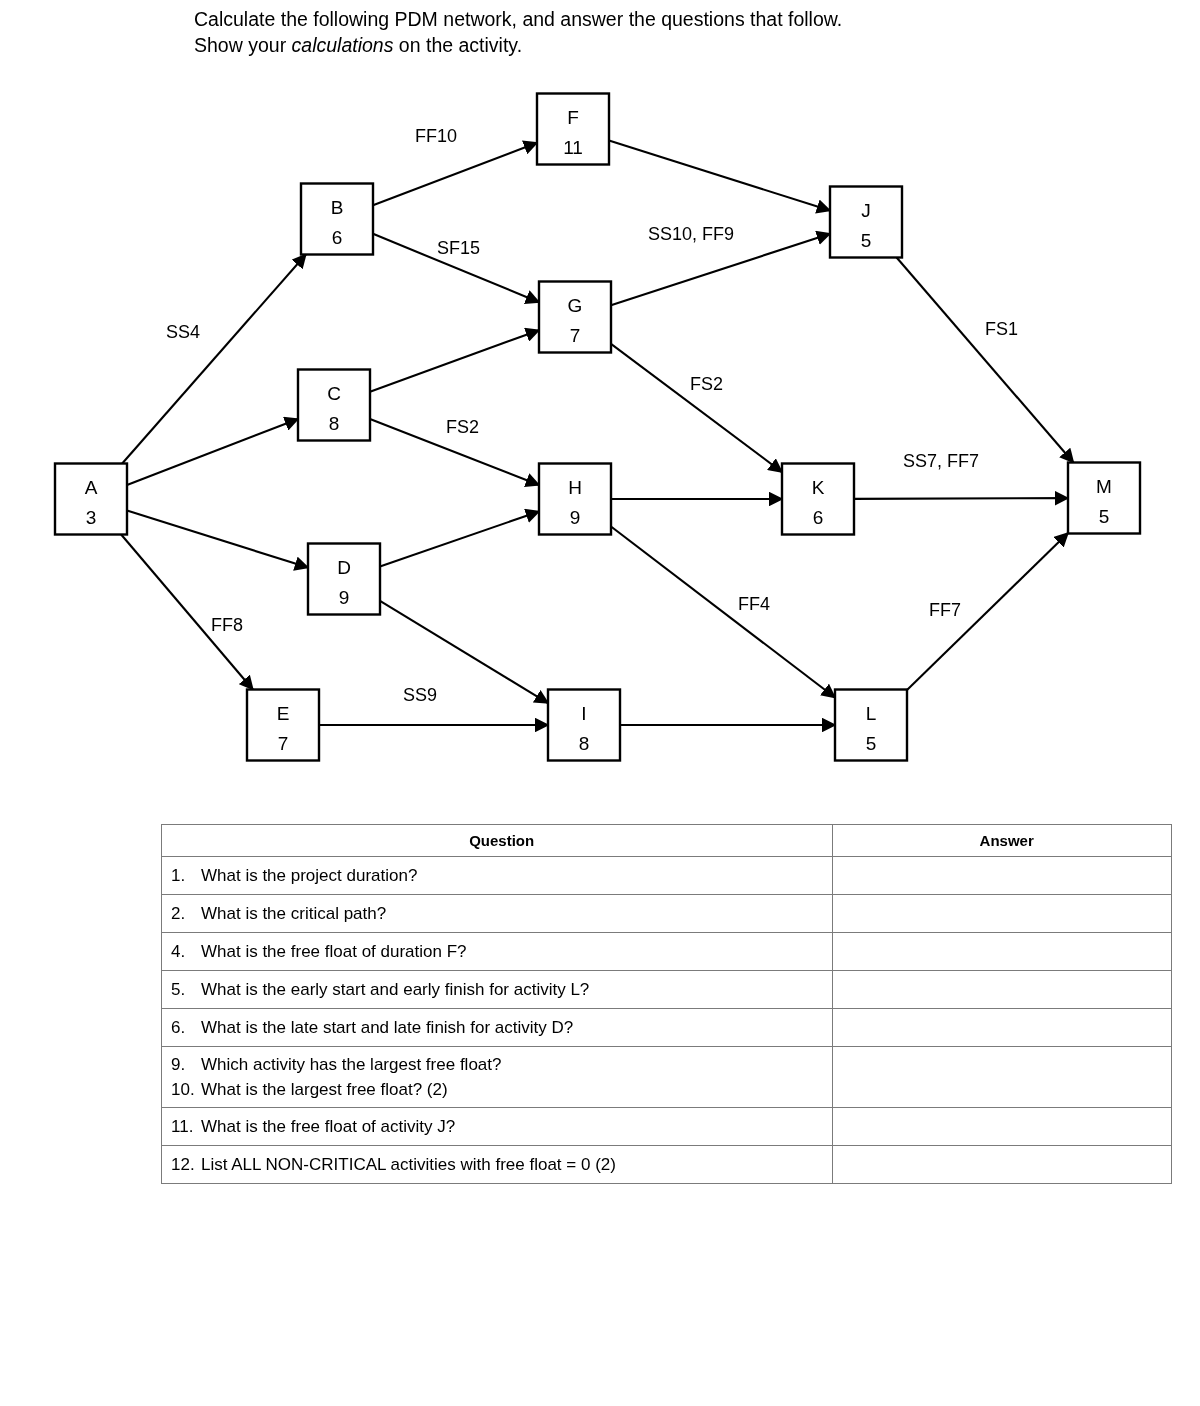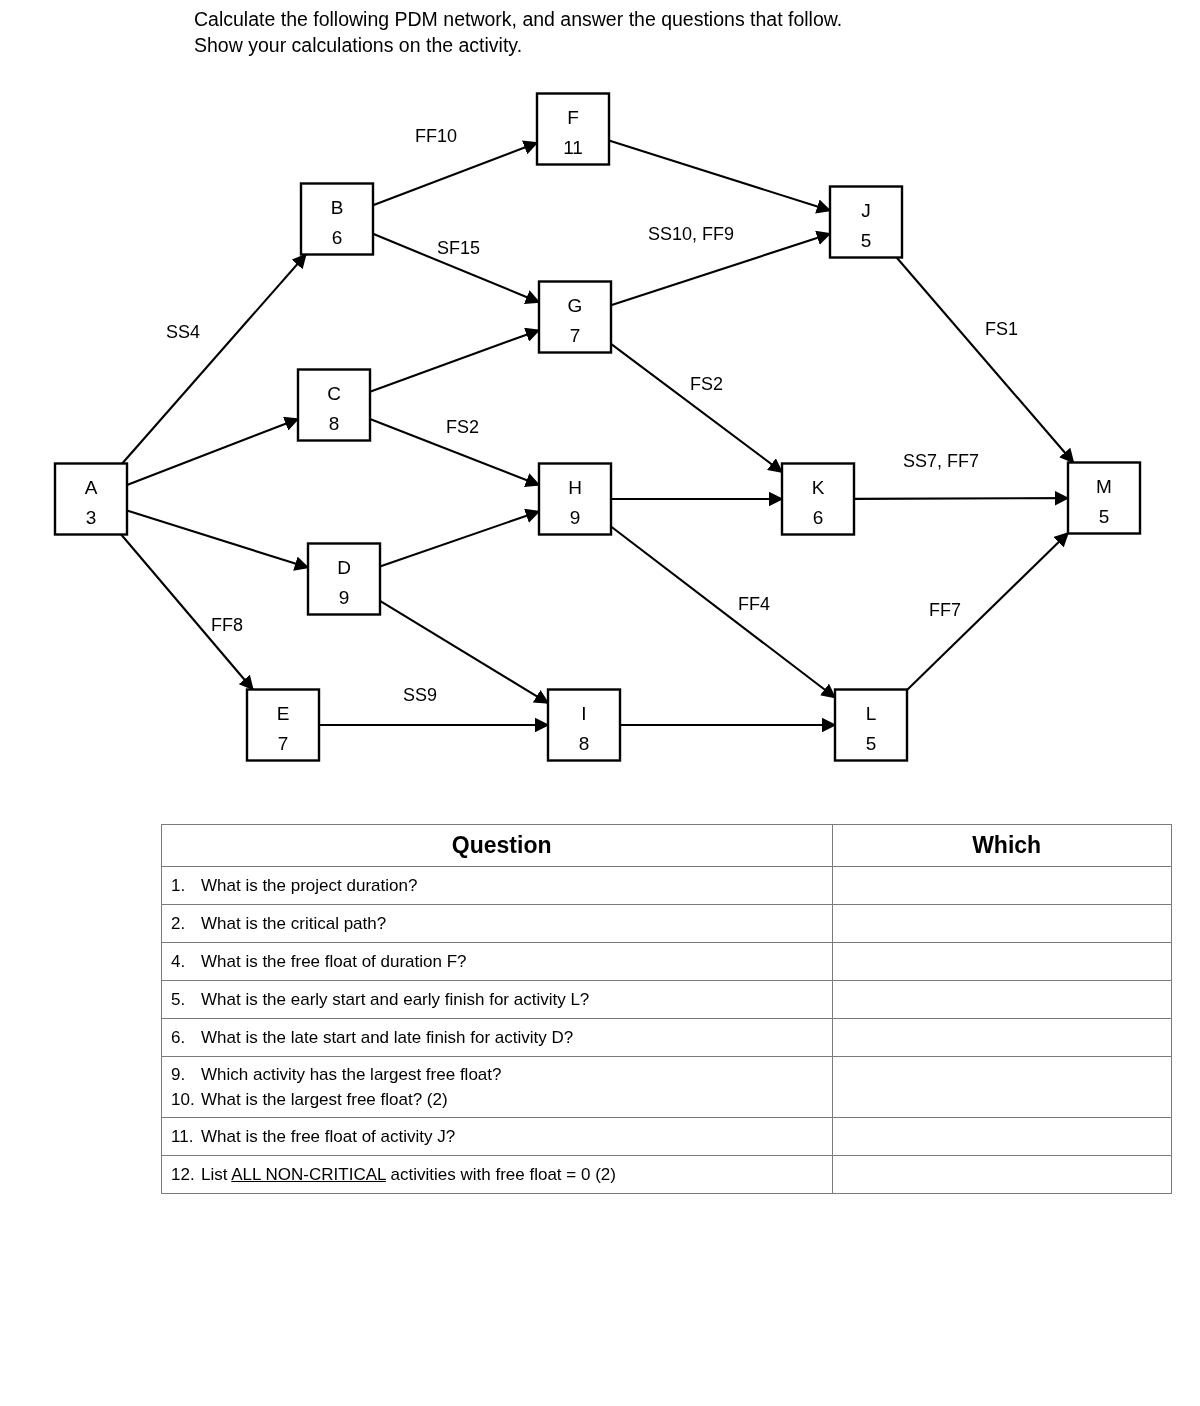--- a/index.html
+++ b/index.html
@@ -1,33 +1,33 @@
 <!DOCTYPE html>
 <html><head>
 <meta charset="utf-8">
 <style>
   html,body{margin:0;padding:0;background:#fff;}
   body{width:1200px;height:1406px;font-family:"Liberation Sans",sans-serif;color:#000;position:relative;}
   .prompt{position:absolute;left:166px;top:6px;width:860px;font-size:19.5px;line-height:26px;margin-left:28px;}
-  .prompt .ital{}
+  .prompt .ital{font-style:italic;}
   #net{position:absolute;left:0;top:60px;width:1200px;height:760px;}
   svg{display:block;}
   .nodebox{fill:#fff;stroke:#000;stroke-width:2.4;}
   .nodetxt{font-family:"Liberation Sans",sans-serif;font-size:19px;fill:#000;text-anchor:middle;}
   .link{stroke:#000;stroke-width:2.1;fill:none;}
   .lbl{font-family:"Liberation Sans",sans-serif;font-size:18px;fill:#000;}
   table.qa{position:absolute;left:161px;top:824px;width:1011px;border-collapse:collapse;}
   table.qa td,table.qa th{border:1px solid #7b7b7b;padding:0;vertical-align:middle;}
   table.qa .qcol{width:672px;}
   table.qa .acol{width:339px;}
-  .hdr{font-size:23px;font-weight:bold;padding:7px 0 7px 9px !important;}
+  .hdr{font-size:15px;font-weight:bold;padding:7px 0 7px 9px !important;}
   .qcell{font-size:17px;padding:6px 0 6px 9px !important;line-height:25px;}
   .qcell .num{display:inline-block;width:30px;}
   .qcell.two{padding-top:5px !important;padding-bottom:5px !important;}
-  .u{text-decoration:underline;}
+  .u{}
   .acell{height:100%;}
 </style>
 </head>
 <body>
 
 <div class="prompt">
   <div>Calculate the following PDM network, and answer the questions that follow.</div>
   <div><span>Show your </span><span class="ital">calculations</span><span> on the activity.</span></div>
 </div>
 
@@ -145,21 +145,21 @@
 </div>
 
 <table class="qa">
   <colgroup>
       <col class="qcol">
       <col class="acol">
     </colgroup>
   <thead>
     <tr>
       <th class="hdr">Question</th>
-      <th class="hdr">Which</th>
+      <th class="hdr">Answer</th>
     </tr>
   </thead>
   <tbody id="qa-body">
       <tr>
         <td class="qcell">
           <div><span class="num">1.</span><span>What is the project duration?</span></div>
         </td>
         <td class="acell"></td>
       </tr>
       <tr>

